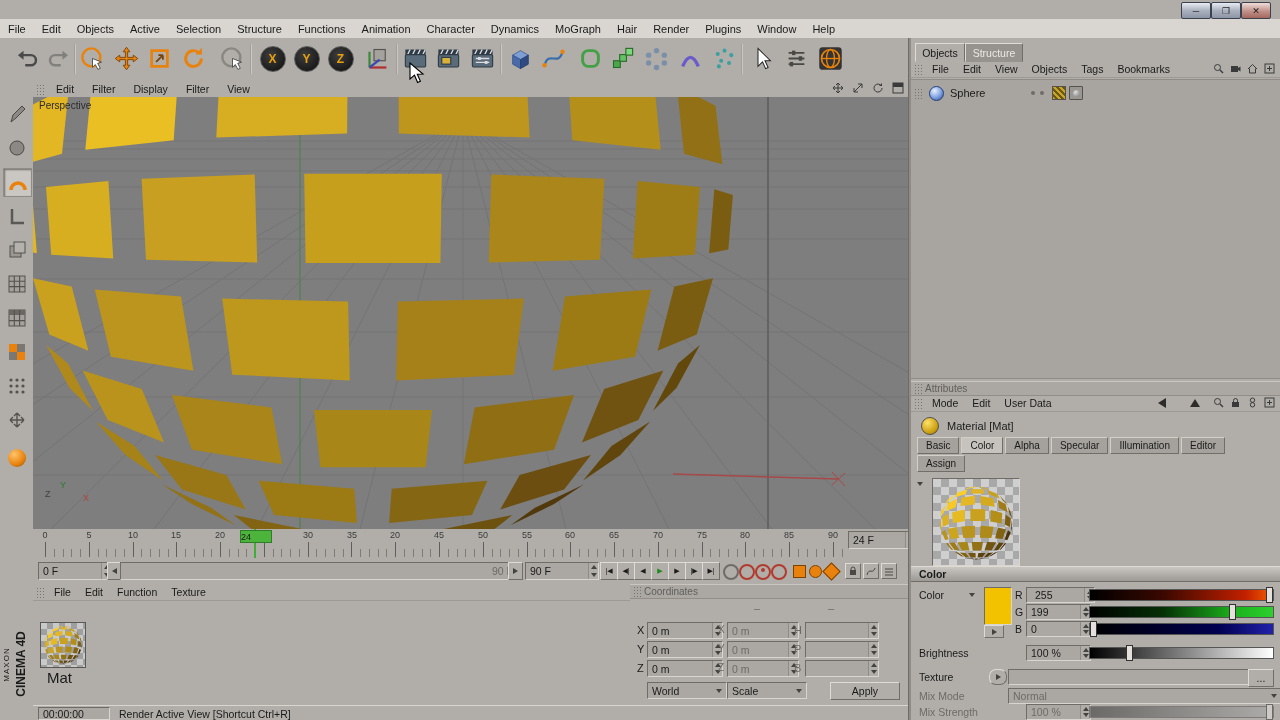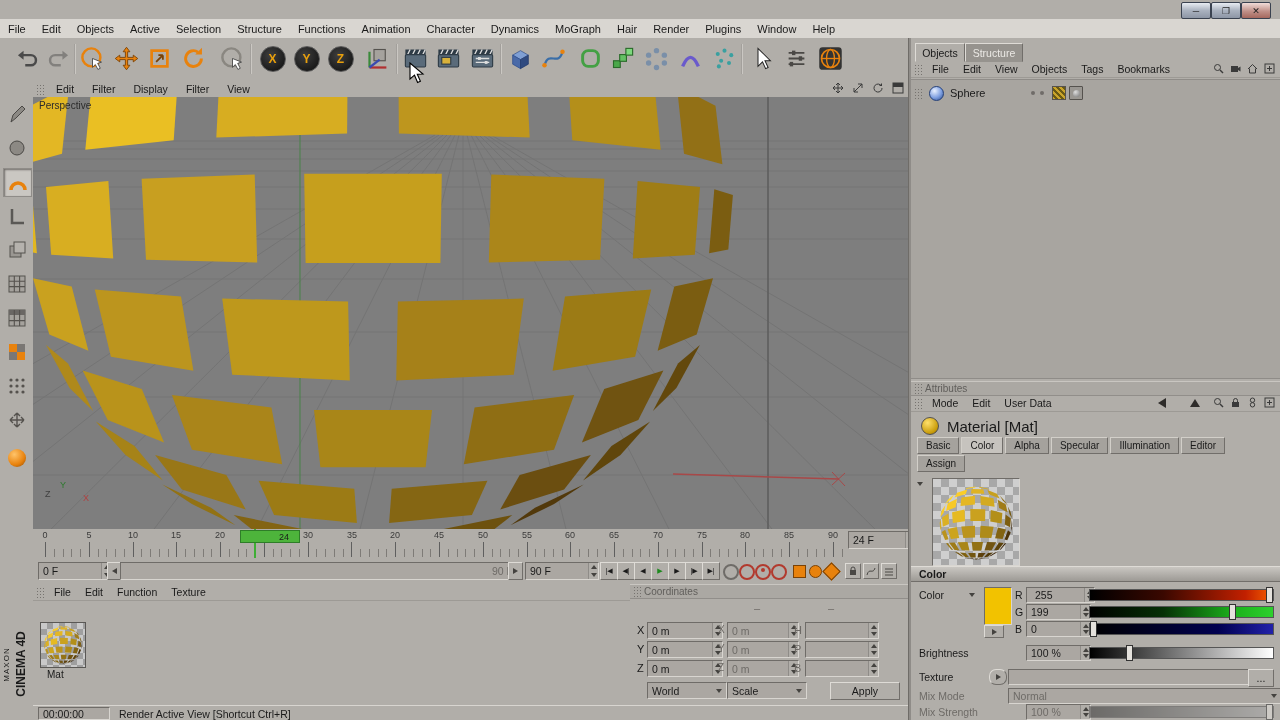--- a/index.html
+++ b/index.html
@@ -58,21 +58,21 @@
   .btn{background:#b1aea9;border:1px solid;border-color:#dedbd6 #716e6a #716e6a #dedbd6;
        display:flex;align-items:center;justify-content:center;font-size:10.5px;position:absolute;}
   
   .ruler{left:33px;top:529px;width:812px;height:29px;background:#b1aea9;border-bottom:1px solid #8f8c88;}
   .ticknum{position:absolute;top:1px;transform:translateX(-50%);font-size:9px;color:#3a3a3a;}
   .tickstrip{position:absolute;left:0;top:13px;width:812px;height:15px;
     background-image:repeating-linear-gradient(90deg,#5f5f5f 0 1px,transparent 1px 43.78px),
                      repeating-linear-gradient(90deg,#7e7b77 0 1px,transparent 1px 8.756px);
     background-size:801px 15px,801px 8px;background-position:12px 0,12px 7px;background-repeat:no-repeat;}
   .curbox{position:absolute;left:207px;top:1px;width:30px;height:11px;background:#4db43b;border:1px solid #2e7d28;
-          display:flex;align-items:center;justify-content:center;font-size:9px;padding-left:28px;}
+          display:flex;align-items:center;font-size:9px;}
   .curline{position:absolute;left:221px;top:0;width:2px;height:29px;background:#3fae35;}
   .transport{left:33px;top:558px;width:877px;height:26px;background:#b1aea9;border-bottom:1px solid #8f8c88;}
   .pbtn{width:16px;height:16px;font-size:7px;position:absolute;top:4px;}
   .rec{position:absolute;top:6px;width:12px;height:12px;border-radius:50%;border:2px solid #b23a2e;background:#b1aea9;}
   .rec.gray{border-color:#6f6c68;}
   .rec .dot{width:4px;height:4px;border-radius:50%;background:#b23a2e;margin:2px auto;}
   .keyic{position:absolute;top:7px;width:11px;height:11px;background:#e8820d;border:1px solid #7a4206;}
   
   .matpanel{left:33px;top:584px;width:597px;height:121px;background:#b1aea9;border-right:1px solid #8f8c88;}
   .coordpanel{left:630px;top:584px;width:280px;height:121px;background:#b1aea9;}
@@ -670,21 +670,21 @@
           <polygon points="24.5,12.5 31.7,13.5 31.1,9.1 24.3,7.9" fill="rgb(211,170,32)"></polygon>
           <polygon points="13.9,13.2 21.4,12.4 21.5,7.9 14.4,8.7" fill="rgb(228,183,37)"></polygon>
           <polygon points="20.3,36.3 24.8,36.3 25.6,31.8 19.8,31.8" fill="rgb(147,114,21)"></polygon>
           <polygon points="29.4,21.3 35.3,22.3 35.7,16.8 29.7,15.2" fill="rgb(179,143,25)"></polygon>
           <polygon points="9.9,22.0 16.3,21.1 16.1,15.0 9.6,16.4" fill="rgb(230,186,35)"></polygon>
           <polygon points="24.0,29.6 30.0,29.8 31.2,24.0 24.3,23.5" fill="rgb(174,139,25)"></polygon>
           <polygon points="15.4,29.8 21.5,29.6 21.5,23.4 14.4,23.8" fill="rgb(187,148,29)"></polygon>
           <polygon points="19.1,20.9 26.7,21.0 26.9,14.9 19.0,14.7" fill="rgb(202,161,31)"></polygon>
         </svg>
     </div>
-    <div class="ab" style="left:14px;top:85px;font-size:10px;">Mat</div>
+    <div class="ab" style="left:14px;top:85px;font-size:15px;">Mat</div>
   </div>
 
   <div class="ab coordpanel">
     <div class="panel-hdr">
       <span class="grip"></span>
       <span>Coordinates</span>
     </div>
     <div class="ab gray-lbl" style="left:112px;top:18px;width:30px;text-align:center;">–</div>
     <div class="ab gray-lbl" style="left:186px;top:18px;width:30px;text-align:center;">–</div>
 
@@ -870,21 +870,21 @@
           </svg></span>
       <span style="margin:0 5px 0 3px;">
         <svg width="11" height="11" viewBox="0 0 11 11">
             <rect x="1" y="1" width="9" height="9" fill="none" stroke="#3a3a3a"></rect>
             <path d="M3 5.5 h5 M5.5 3 v5" stroke="#3a3a3a"></path>
           </svg></span>
     </div>
 
     <div class="ab" style="left:10px;top:379px;display:flex;align-items:center;">
       <span class="matball"></span>
-      <span style="margin-left:8px;font-size:15px;">Material [Mat]</span>
+      <span style="margin-left:8px;font-size:11px;">Material [Mat]</span>
     </div>
 
     <div class="ab" style="left:6px;top:399px;display:flex;">
       <span class="atab">Basic</span>
       <span class="atab on">Color</span>
       <span class="atab">Alpha</span>
       <span class="atab">Specular</span>
       <span class="atab">Illumination</span>
       <span class="atab">Editor</span>
     </div>

